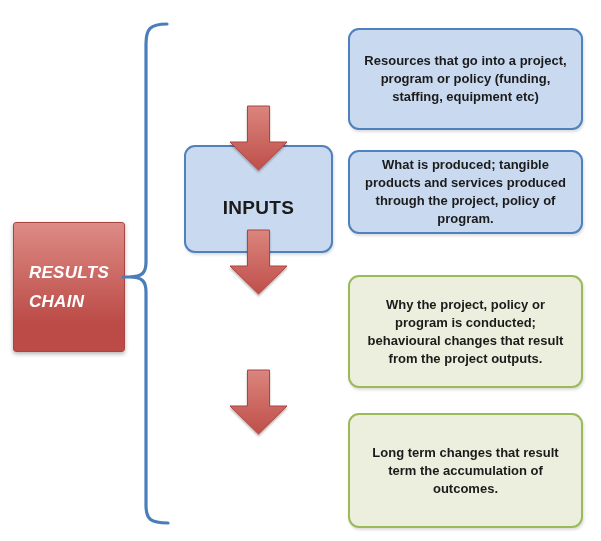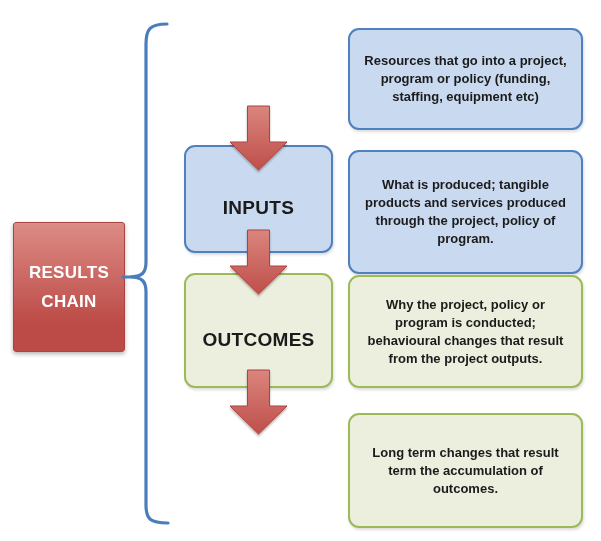--- a/index.html
+++ b/index.html
@@ -23,46 +23,43 @@
     display:flex; align-items:center; justify-content:center;
     text-align:center; padding:6px 13px;
     font-weight:bold; font-size:13px; line-height:18px; color:var(--text);
   }
   .results-box {
     position:absolute; left:13px; top:222px; width:110px; height:128px;
     background:linear-gradient(180deg, var(--red-from) 0%, var(--red-to) 78%, var(--red-to) 100%);
     border:1px solid var(--red-border); border-radius:3px;
     box-shadow:0 2px 4px rgba(0,0,0,.3);
     display:flex; align-items:center; justify-content:center;
-    text-align:center; white-space:pre-line;
-    color:#ffffff; font-weight:bold; font-size:17px; line-height:29px; letter-spacing:.3px;
+    text-align:left; white-space:pre-line;
+    color:#ffffff; font-weight:bold; font-size:17px; line-height:29px; letter-spacing:.3px;font-style:italic;
   }
   .overlay { position:absolute; left:0; top:0; width:601px; height:541px; z-index:5; pointer-events:none; }
 </style>
 </head>
 <body>
 
 <div class="canvas">
 
   <div class="results-box">
     <span>RESULTS
 CHAIN</span>
   </div>
 
   <div class="box chain-box blue soft-shadow" style="top:145px;height:108px">
     <span>INPUTS</span>
   </div>
-  <div class="box chain-box green soft-shadow" style="top:273px;height:115px">
-    <span>OUTCOMES</span>
-  </div>
 
   <div class="box desc-box blue soft-shadow" style="top:28px;height:102px">
     <span>Resources that go into a project, program or policy (funding, staffing, equipment etc)</span>
   </div>
-  <div class="box desc-box blue soft-shadow" style="top:150px;height:124px">
+  <div class="box desc-box blue soft-shadow" style="top:150px;height:84px">
     <span>What is produced; tangible products and services produced through the project, policy of program.</span>
   </div>
   <div class="box desc-box green soft-shadow" style="top:275px;height:113px">
     <span>Why the project, policy or program is conducted; behavioural changes that result from the project outputs.</span>
   </div>
   <div class="box desc-box green soft-shadow" style="top:413px;height:115px">
     <span>Long term changes that result term the accumulation of outcomes.</span>
   </div>
 
   <svg class="overlay" viewBox="0 0 601 541">

